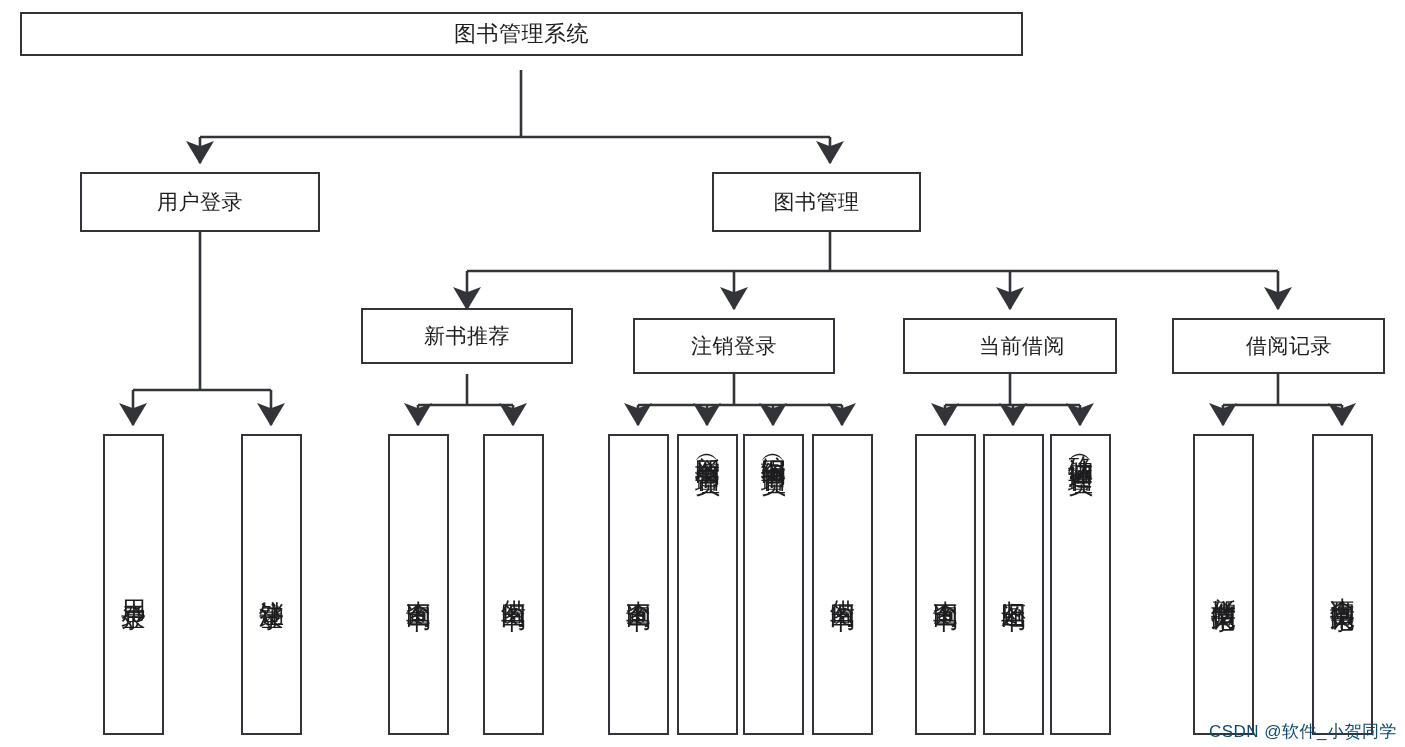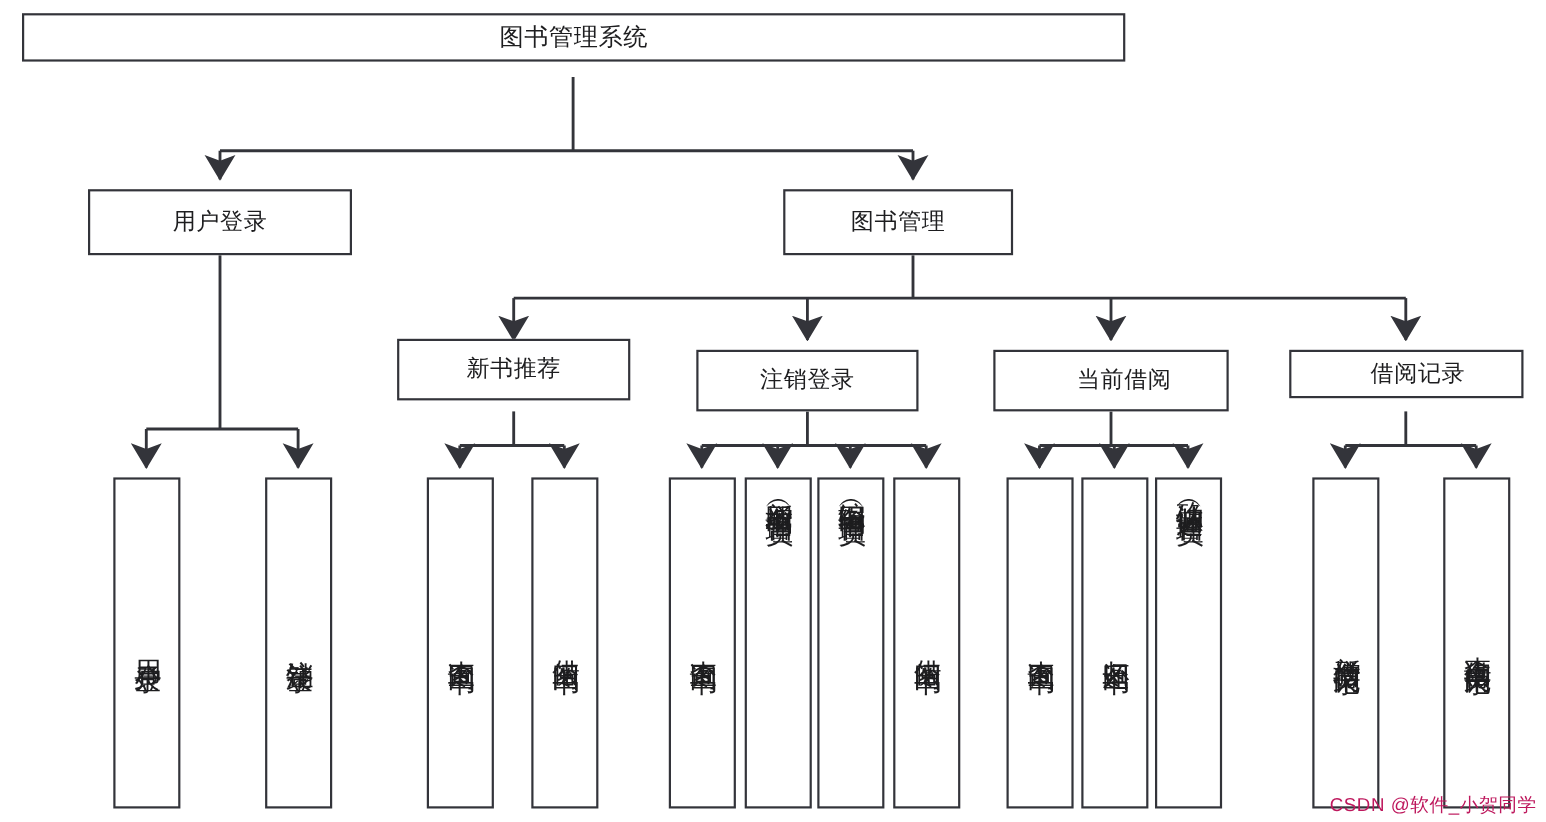--- a/index.html
+++ b/index.html
@@ -63,21 +63,21 @@
   }
   .node.vert.center .lbl {
     margin-top: auto;
     margin-bottom: auto;
   }
   .watermark {
     position: absolute;
     right: 8px;
     bottom: 4px;
     font-size: 17px;
-    color: #be185d;
+    color: #0c4a6e;
     font-family: "Liberation Sans", "DejaVu Sans", sans-serif;
     letter-spacing: 0.5px;
     white-space: nowrap;
     margin-top: 12px;
   }
 </style>
 </head>
 <body>
 
 <div id="canvas">
@@ -145,21 +145,21 @@
 
   <div class="node horiz" style="left:361px; top:308px; width:212px; height:56px;">
     <span class="lbl">新书推荐</span>
   </div>
   <div class="node horiz" style="left:633px; top:318px; width:202px; height:56px;">
     <span class="lbl">注销登录</span>
   </div>
   <div class="node horiz" style="left:903px; top:318px; width:214px; height:56px;padding-left:24px;">
     <span class="lbl">当前借阅</span>
   </div>
-  <div class="node horiz" style="left:1172px; top:318px; width:213px; height:44px;padding-left:21px;">
+  <div class="node horiz" style="left:1172px; top:318px; width:213px; height:56px;padding-left:21px;">
     <span class="lbl">借阅记录</span>
   </div>
 
   <div class="node vert center" style="left:103px; top:434px; width:61px; height:301px;">
     <span class="lbl">用户登录</span>
   </div>
   <div class="node vert center" style="left:241px; top:434px; width:61px; height:301px;">
     <span class="lbl">注销登录</span>
   </div>
 

